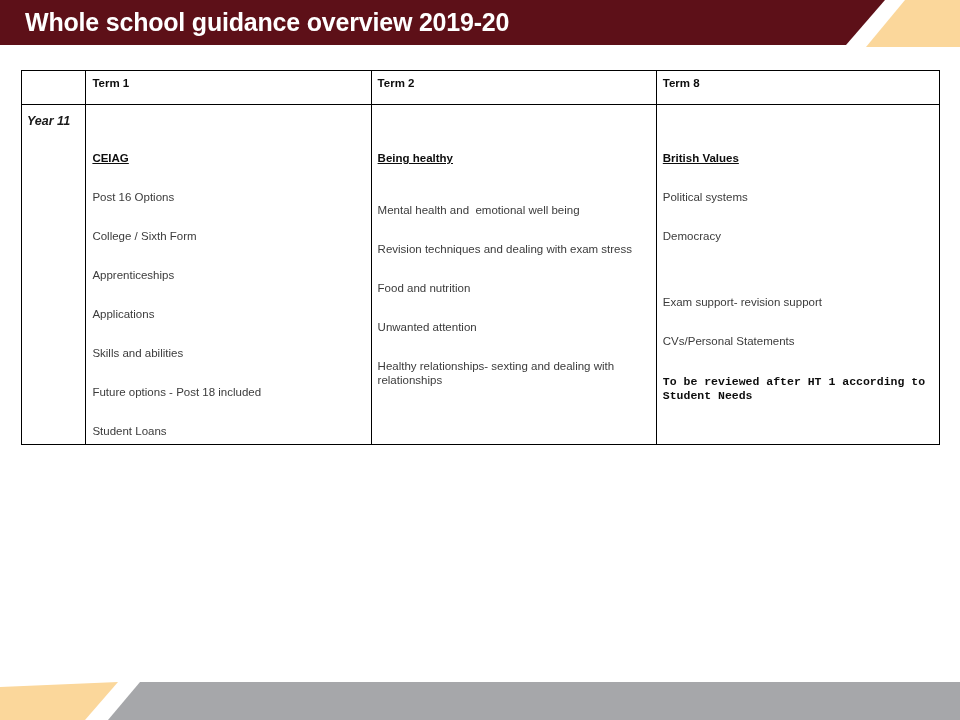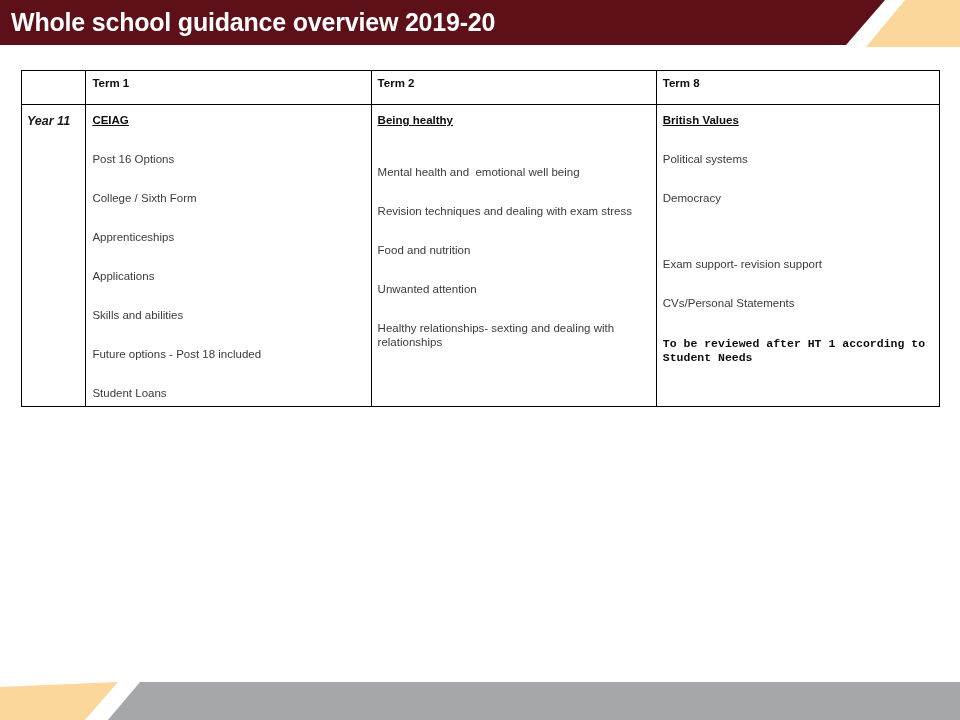--- a/index.html
+++ b/index.html
@@ -33,21 +33,21 @@
     width: 960px;
     height: 50px;
   }
   .top-banner-svg {
     display: block;
     width: 960px;
     height: 50px;
   }
   .banner-title {
     position: absolute;
-    left: 11px;
+    left: 25px;
     top: 0;
     height: 45px;
     display: flex;
     align-items: center;
     color: #ffffff;
     font-family: "Liberation Sans", sans-serif;
     font-size: 25px;
     font-weight: bold;
     letter-spacing: -0.2px;
     white-space: nowrap;
@@ -124,20 +124,21 @@
     line-height: 1.15;
     white-space: nowrap;
   }
 
   .cell-heading {
     font-weight: bold;
     color: #0d0d0d;
     text-decoration: underline;
     display: block;
     margin-bottom: 0;
+    margin-top: 38px;
   }
   .cell-line {
     display: block;
     white-space: pre-wrap;
     margin-top: 25px;
   }
   .cell-gap {
     display: block;
     height: 13px;
   }

